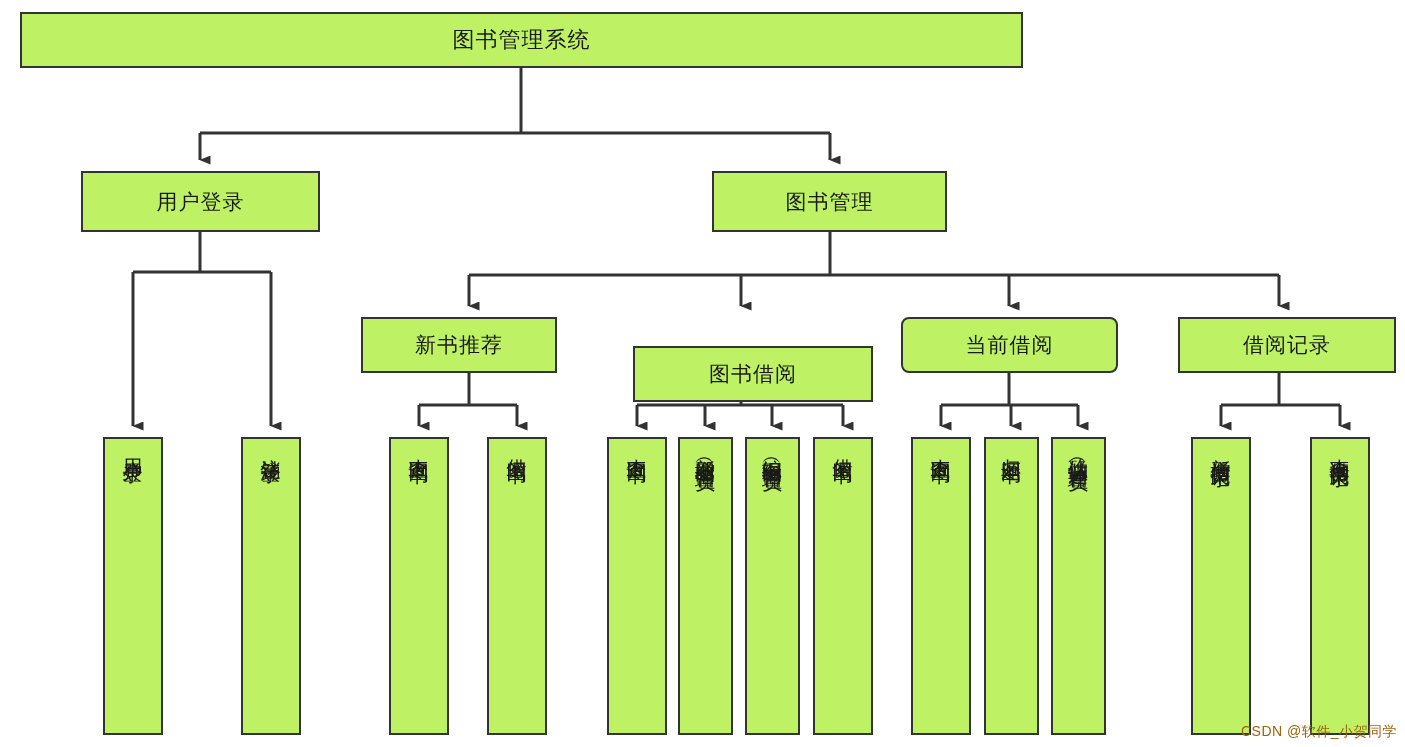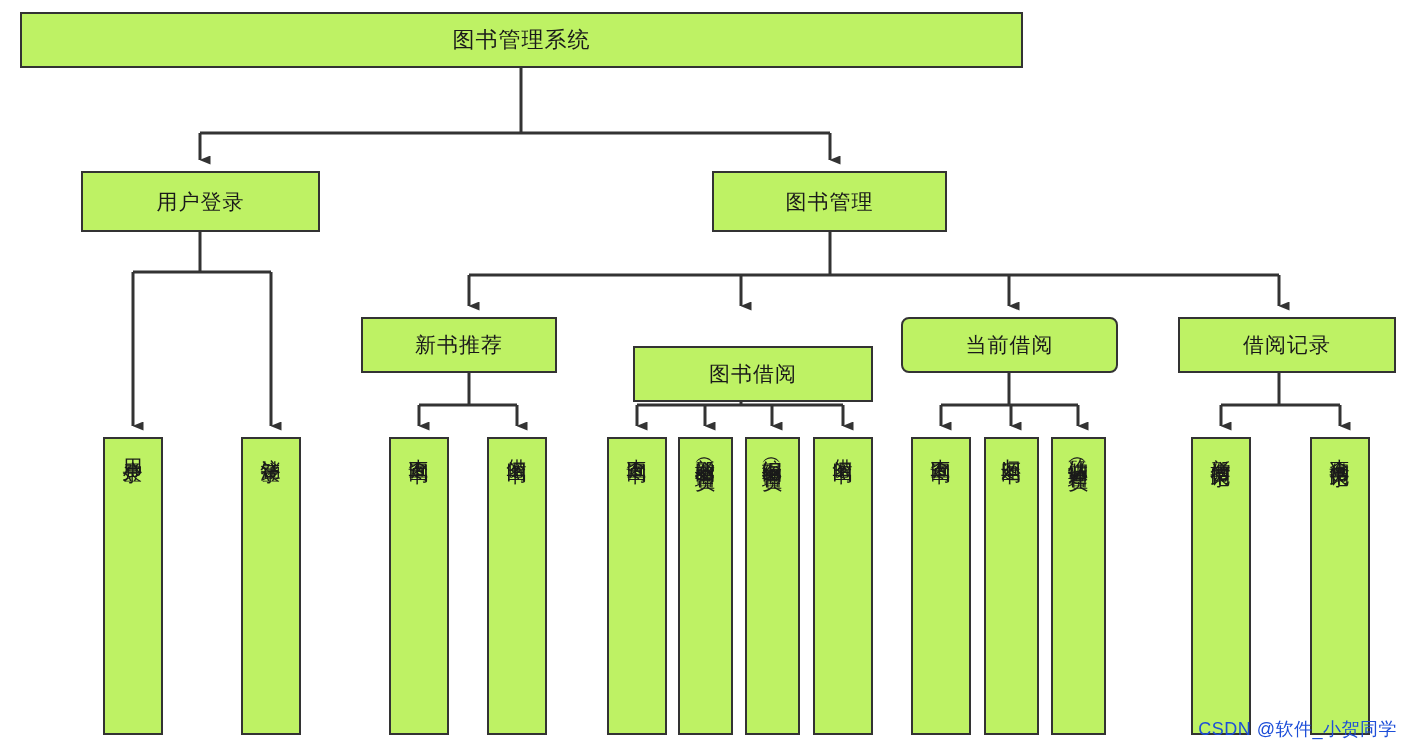--- a/index.html
+++ b/index.html
@@ -60,22 +60,22 @@
     white-space: nowrap;
   }
   .htext {
     white-space: nowrap;
     letter-spacing: 1px;
   }
   #watermark {
     position: absolute;
     right: 8px;
     bottom: 6px;
-    font-size: 18px;
-    color: #1d4ed8;
+    font-size: 14px;
+    color: #a16207;
     letter-spacing: 0.5px;
     white-space: nowrap;
   }
 </style>
 </head>
 <body>
 
 <div id="diagram-root">
 
   <svg id="edge-layer" viewBox="0 0 1405 747" width="1405" height="747" xmlns="http://www.w3.org/2000/svg">

